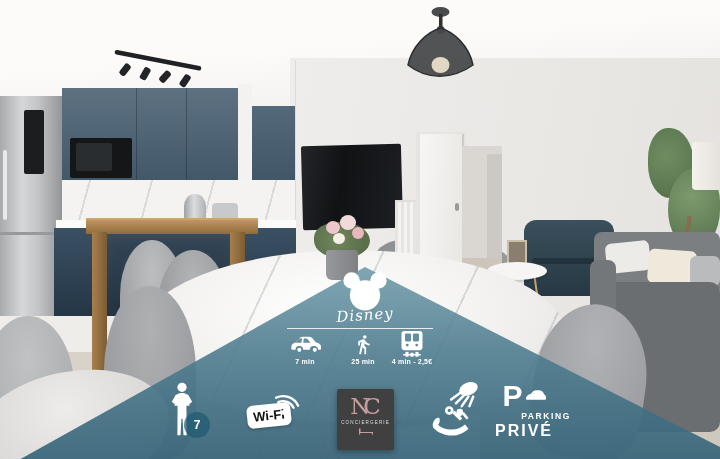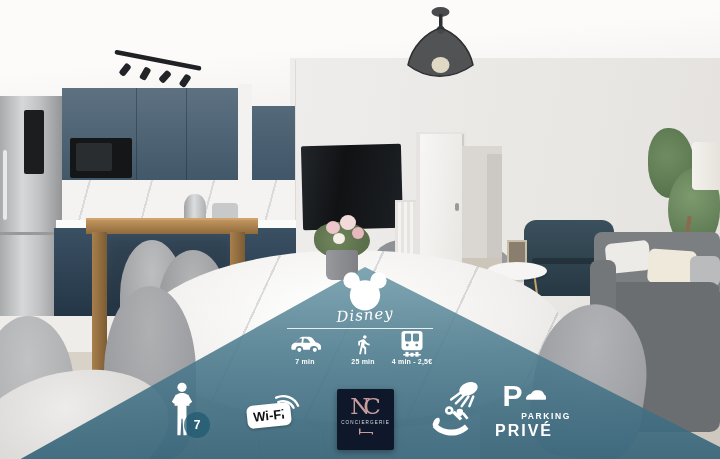--- a/index.html
+++ b/index.html
@@ -12,21 +12,21 @@
     background:linear-gradient(180deg,rgba(111,154,169,.87) 58%,rgba(80,126,144,.9) 76%,rgba(56,101,122,.93) 100%);}
   .ov{position:absolute;color:#fff;}
   .t-label{font-size:7px;font-weight:bold;letter-spacing:.2px;text-align:center;color:#fff;}
   .disney-script{font-family:"DejaVu Serif",serif;font-style:italic;font-size:15px;color:#fff;
     text-align:center;transform:rotate(-4deg);letter-spacing:1px;}
   .divider{background:rgba(255,255,255,.85);height:1px;}
   .badge{width:26px;height:26px;border-radius:50%;background:rgba(30,90,113,.72);
     display:flex;align-items:center;justify-content:center;font-size:12px;font-weight:bold;color:#fff;}
   .wifi-chip{background:#fff;border-radius:6px;transform:rotate(-6deg);display:flex;align-items:center;
     justify-content:center;font-size:13px;font-weight:bold;color:#0d0f12;box-shadow:0 1px 3px rgba(0,0,0,.3);}
-  .brand-card{background:#0f172a;border-radius:2px;box-shadow:0 2px 6px rgba(0,0,0,.35);
+  .brand-card{background:#404040;border-radius:2px;box-shadow:0 2px 6px rgba(0,0,0,.35);
     display:flex;flex-direction:column;align-items:center;}
   .brand-mono{font-family:"DejaVu Serif",serif;font-size:23px;color:#c79c9d;letter-spacing:-7px;
     padding-right:7px;margin-top:4px;font-weight:400;}
   .brand-name{font-size:4.6px;letter-spacing:1.1px;color:#d9dee3;margin-top:1px;}
   .park{display:flex;flex-direction:column;align-items:center;color:#fff;}
   .park-p{font-size:30px;font-weight:800;line-height:28px;}
   .park-l1{font-size:8.5px;font-weight:bold;letter-spacing:1.6px;margin-top:1px;margin-left:44px;}
   .park-l2{font-size:16px;font-weight:800;letter-spacing:2px;margin-top:1px;}
   
   .pleat{background-image:repeating-linear-gradient(95deg,rgba(255,255,255,.14) 0 3px,rgba(0,0,0,.05) 3px 5px,transparent 5px 10px);}

